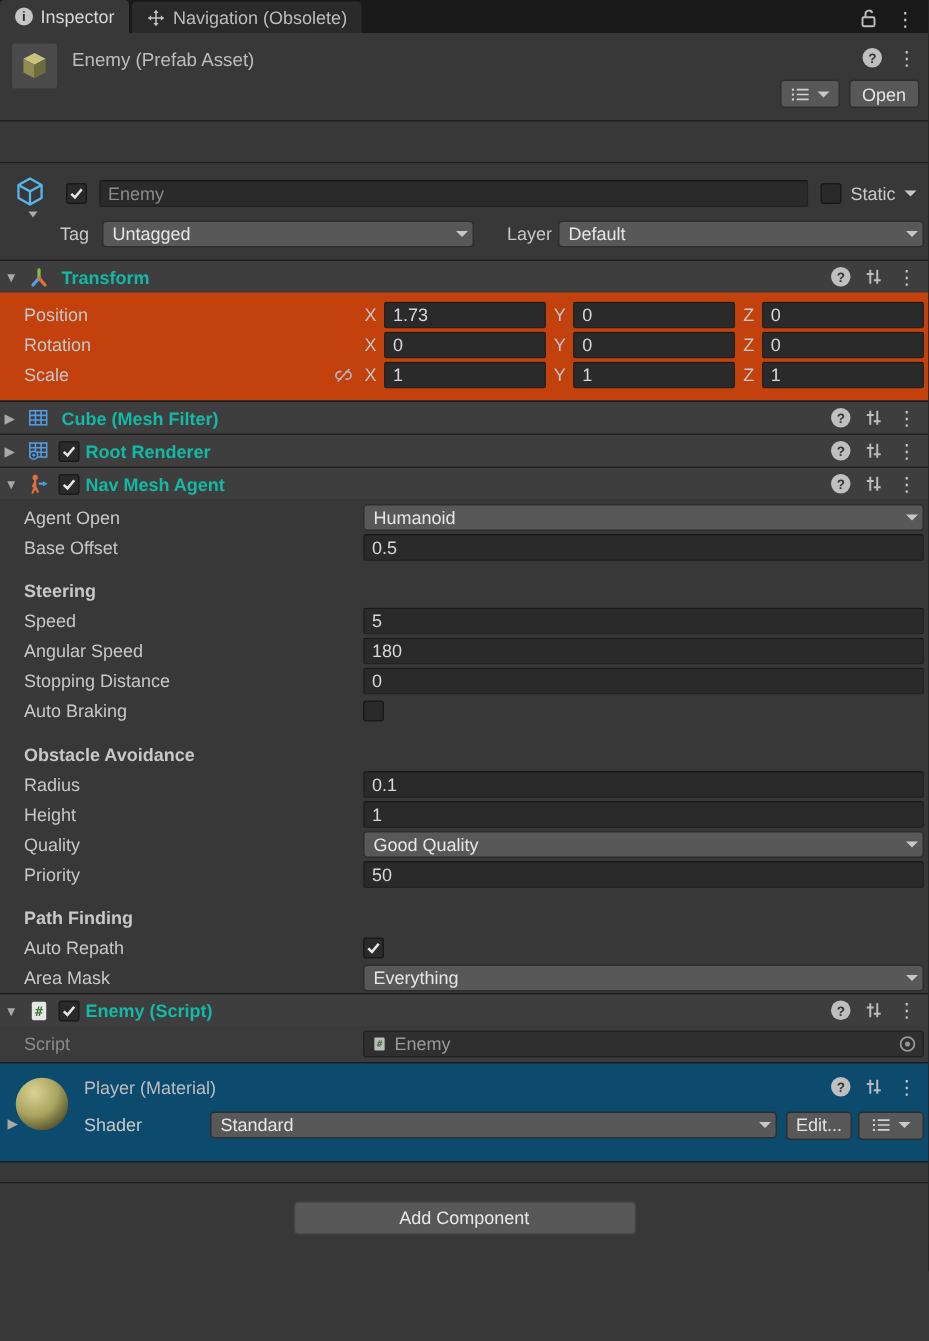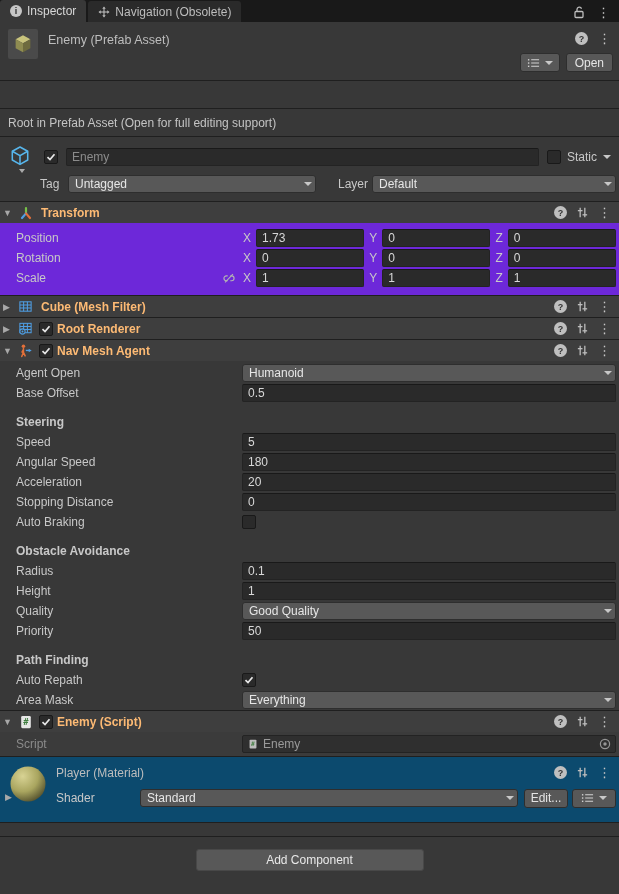--- a/index.html
+++ b/index.html
@@ -51,26 +51,26 @@
   .dropdown { height:18px; background:#585858; border:1px solid #2e2e2e; border-radius:3px; color:#e6e6e6; display:flex; align-items:center; padding:0 3px 0 6px; overflow:hidden; white-space:nowrap; }
   .dropdown .caret { margin-left:auto; }
   .tag-dd { width:248px; margin-left:4px; }
   .layer-lbl { margin-left:22px; }
   .layer-dd { flex:1; margin-left:4px; margin-right:3px; }
 
   
   .comp-header { height:22px; display:flex; align-items:center; background:#3e3e3e; border-top:1px solid #1f1f1f; }
   .foldout { width:16px; padding-left:3px; font-size:9px; color:#a8a8a8; flex:0 0 16px; }
   .comp-icon { width:17px; height:17px; margin:0 3px 0 1px; display:inline-flex; align-items:center; justify-content:center; flex:0 0 17px; }
-  .comp-title { font-weight:bold; color:#fdba74; margin-left:4px; }
+  .comp-title { font-weight:bold; color:#14b8a6; margin-left:4px; }
   .comp-header .checkbox { margin-left:2px; }
   .header-icons { margin-left:auto; display:flex; align-items:center; gap:9px; padding-right:8px; }
 
   
-  .t-body { padding:5px 0 7px 0; background:#6d28d9; }
+  .t-body { padding:5px 0 7px 0; background:#c2410c; }
   .t-row { height:20px; display:flex; align-items:center; }
   .t-label { flex:0 0 238px; padding-left:16px; color:#c8c8c8; display:flex; align-items:center; justify-content:space-between; }
   .axis { flex:1; display:flex; align-items:center; margin-right:3px; }
   .ax-l { padding:0 5px; color:#c8c8c8; }
   .ax-f { flex:1; min-width:0; }
 
   
   .nav-body { padding-top:2px; background:#383838; }
   .p-row { height:20px; display:flex; align-items:center; }
   .p-label { flex:0 0 242px; padding-left:16px; color:#c8c8c8; white-space:nowrap; overflow:hidden; }
@@ -166,21 +166,20 @@
             </g>
           </svg>
         <span class="caret"></span>
       </span>
       <span class="btn">Open</span>
     </div>
   </div>
 
   <div class="gap-strip"></div>
 
-  <div class="root-notice">Root in Prefab Asset (Open for full editing support)</div>
 
   <div class="go-header">
     <div class="go-row1">
       <span class="go-iconwrap">
         <svg width="22" height="22" viewBox="0 0 20 20">
             <path d="M10 1.8 L17 5.7 V13.6 L10 17.6 L3 13.6 V5.7 Z" fill="none" stroke="#57b6ec" stroke-width="1.4" stroke-linejoin="round"></path>
             <path d="M3 5.7 L10 9.6 L17 5.7 M10 9.6 V17.6" fill="none" stroke="#57b6ec" stroke-width="1.4"></path>
           </svg>
         <span class="caret mini-caret"></span>
       </span>
@@ -403,26 +402,20 @@
     <div class="p-row">
       <span class="p-label">Speed</span>
       <span class="p-value">
           <span class="field">5</span>
         </span>
     </div>
     <div class="p-row">
       <span class="p-label">Angular Speed</span>
       <span class="p-value">
           <span class="field">180</span>
-        </span>
-    </div>
-    <div class="p-row">
-      <span class="p-label">Acceleration</span>
-      <span class="p-value">
-          <span class="field">20</span>
         </span>
     </div>
     <div class="p-row">
       <span class="p-label">Stopping Distance</span>
       <span class="p-value">
           <span class="field">0</span>
         </span>
     </div>
     <div class="p-row">
       <span class="p-label">Auto Braking</span>

